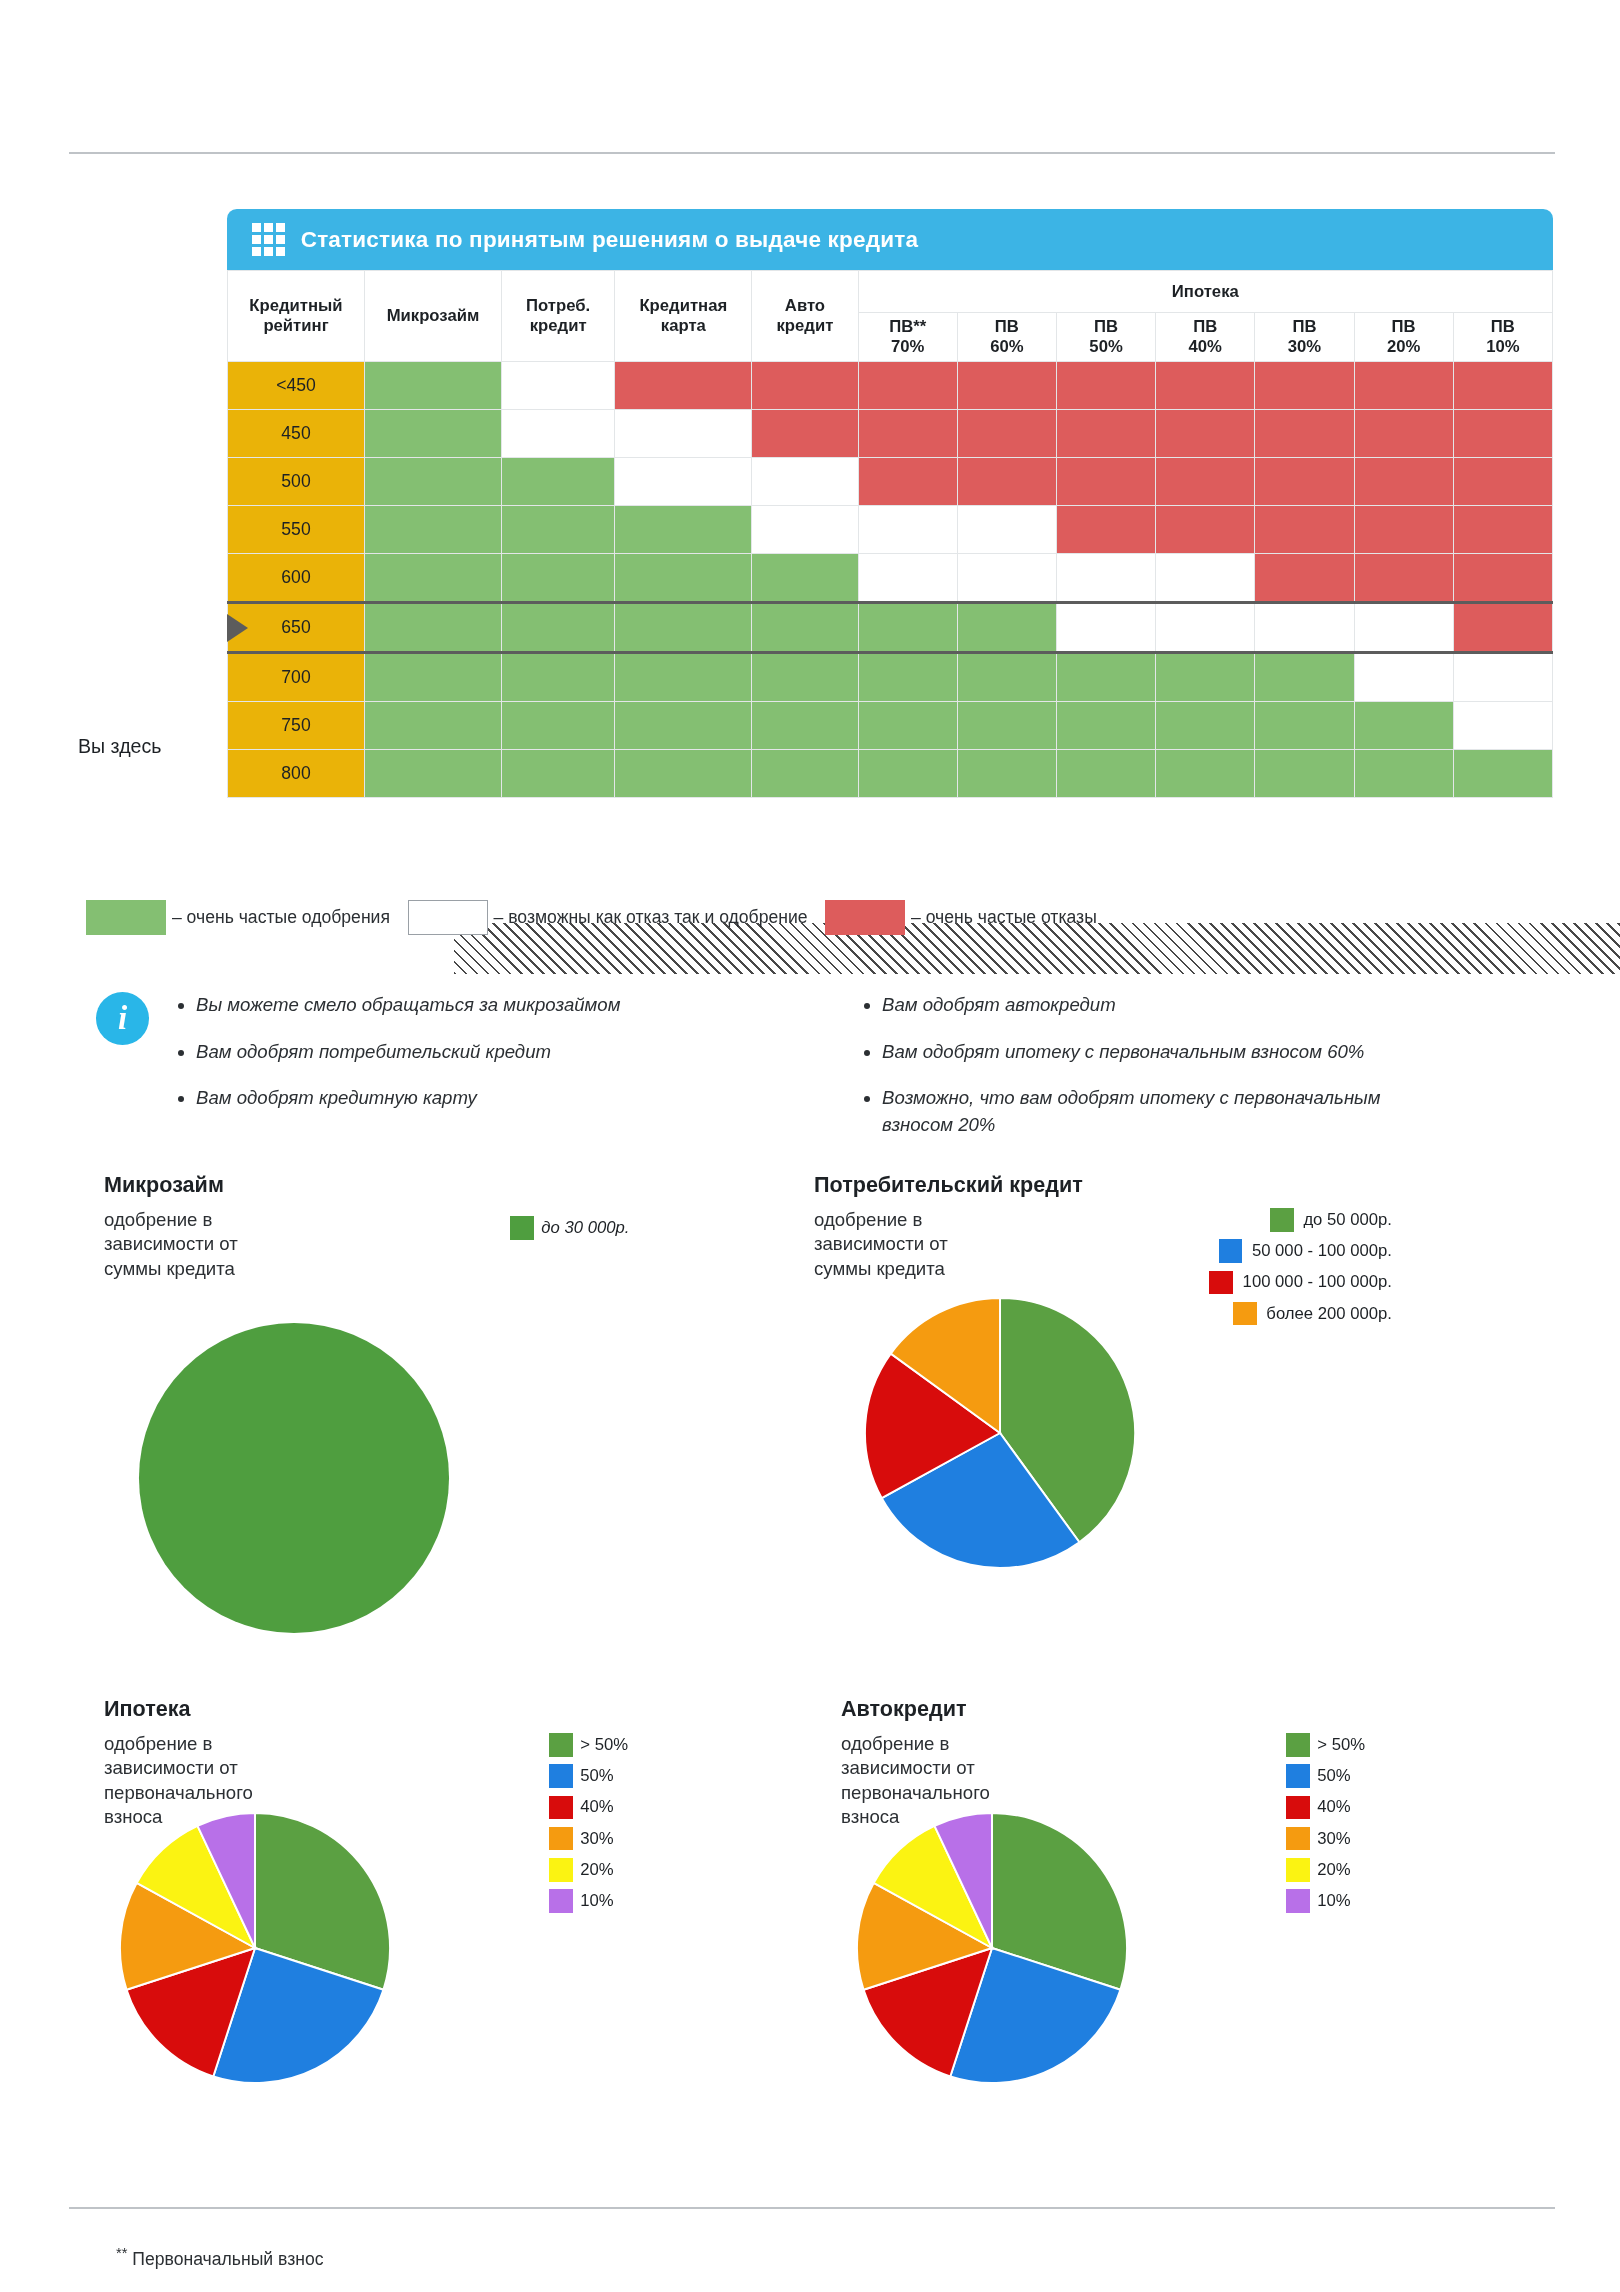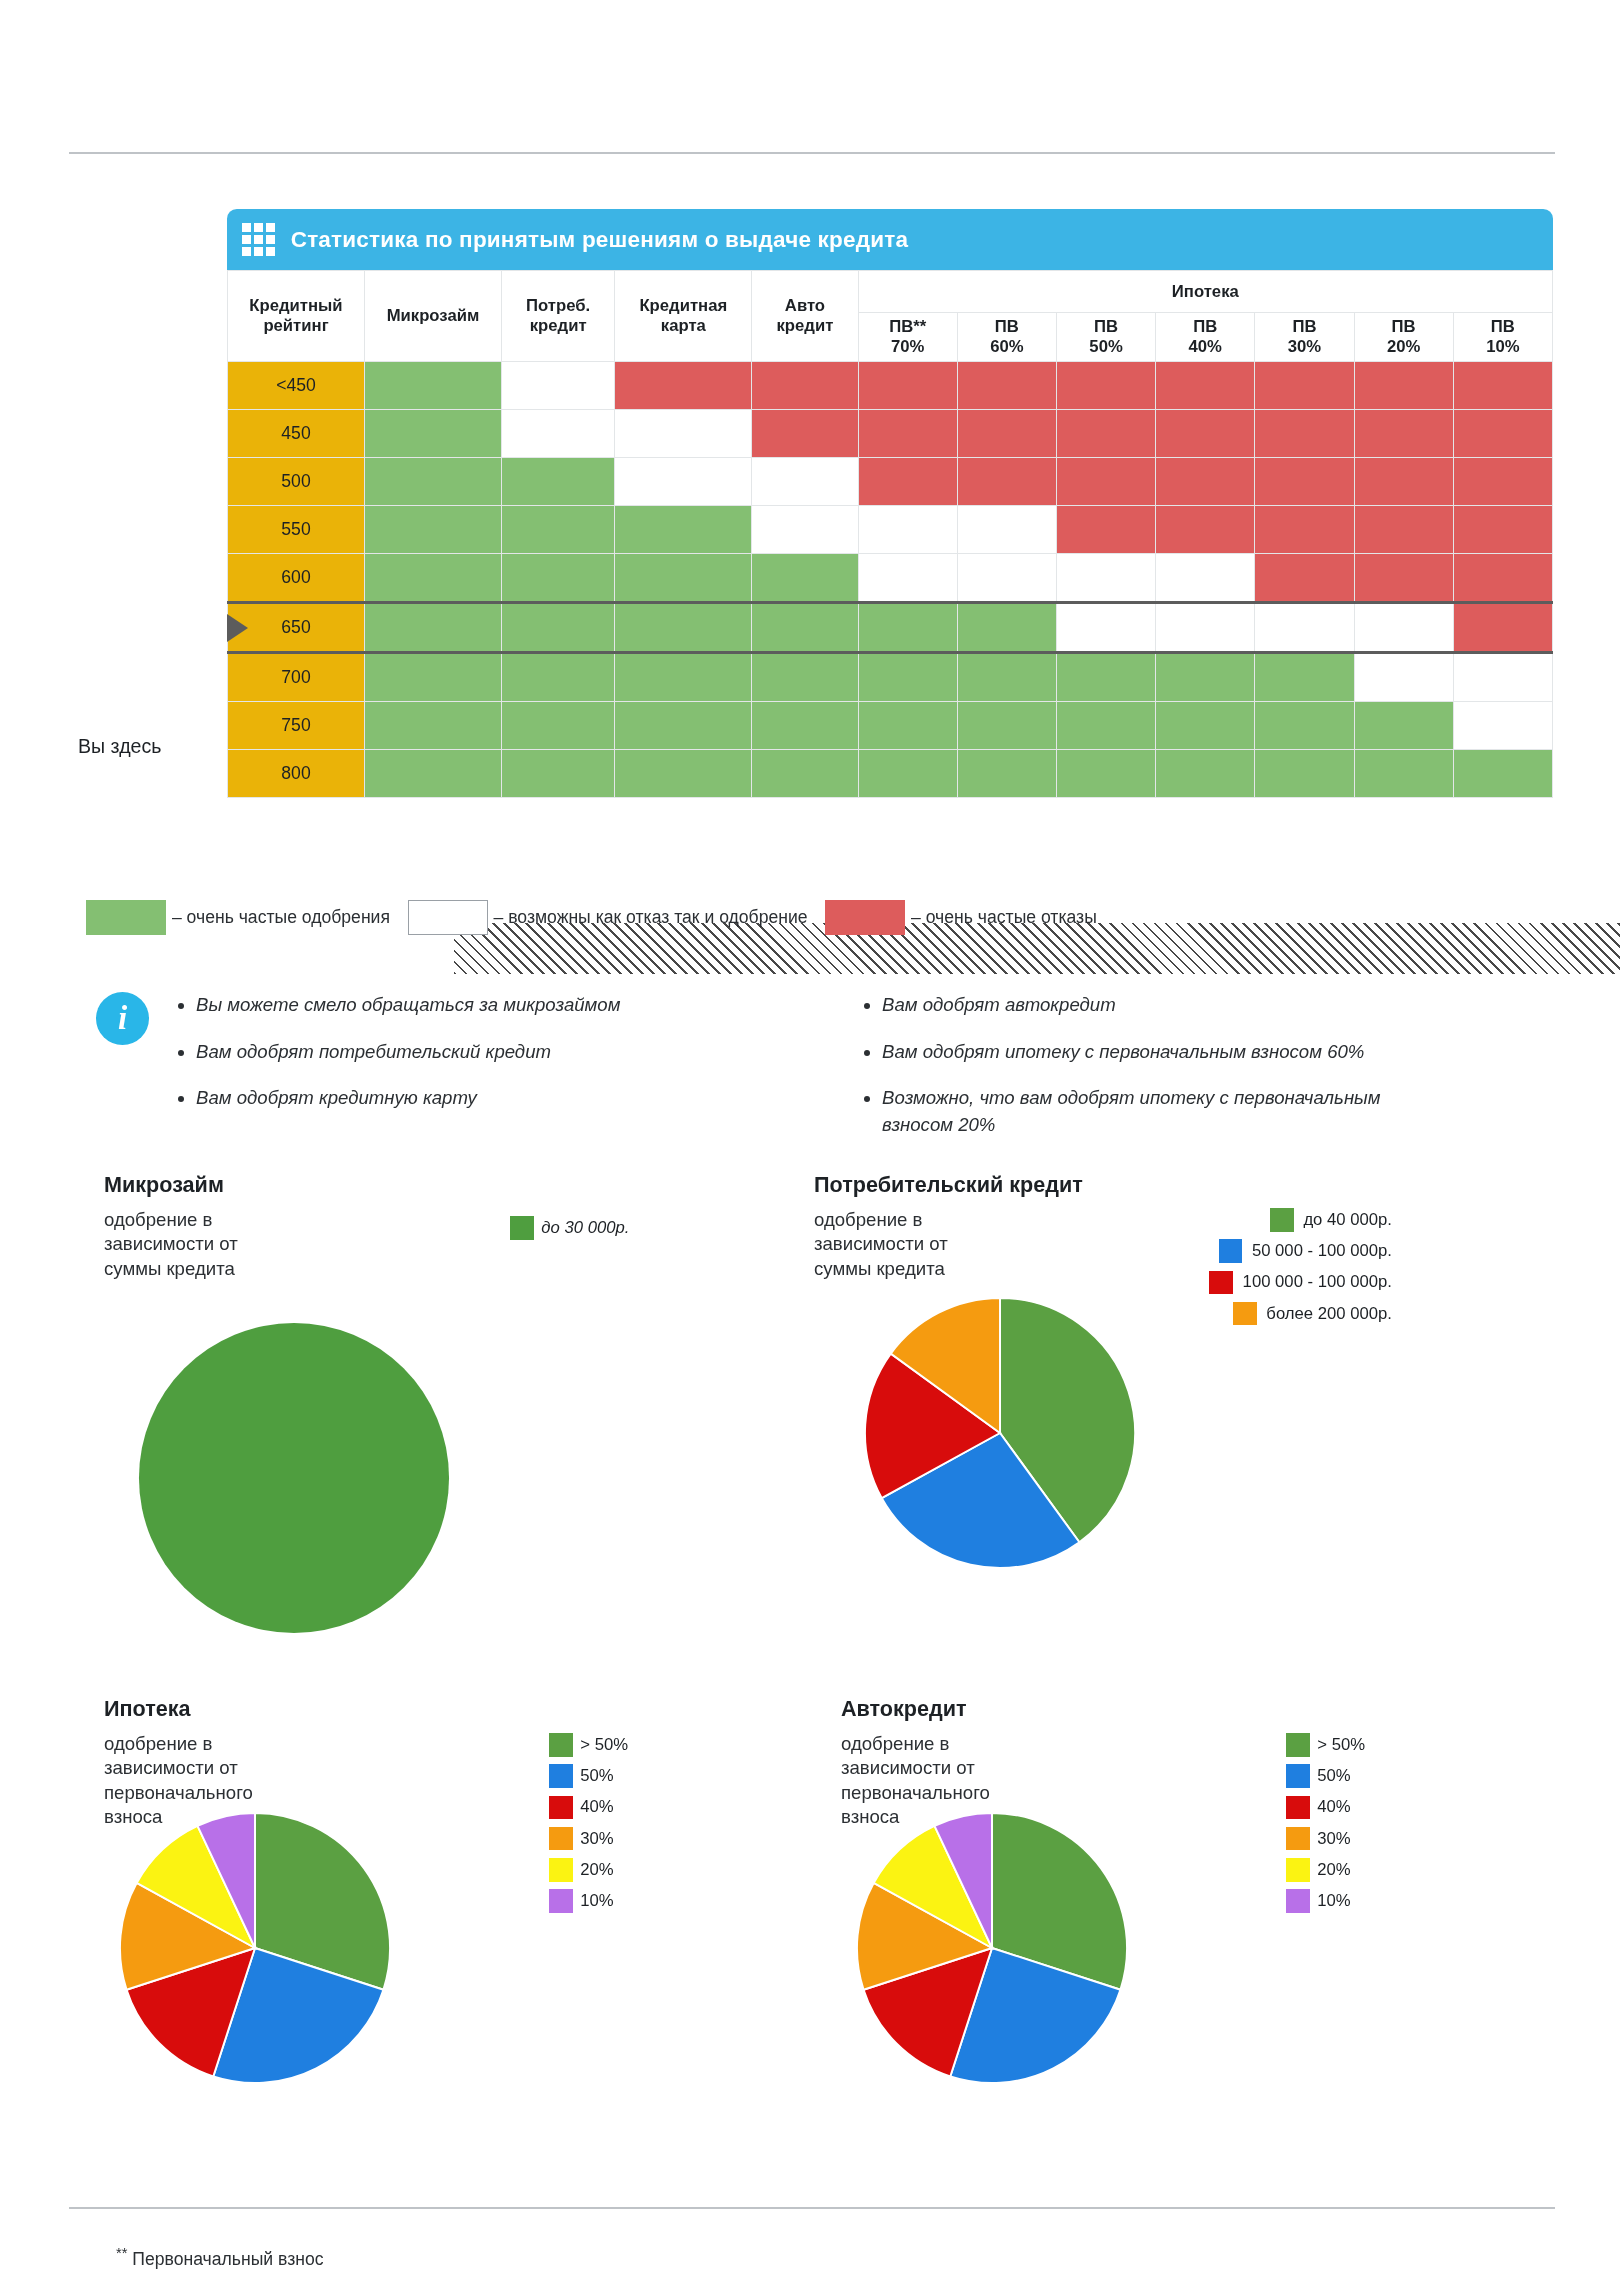--- a/index.html
+++ b/index.html
@@ -10,21 +10,21 @@
   }
   .page{position:absolute;inset:0;}
 
   .rule-top{position:absolute;left:69px;top:152px;width:1486px;height:2px;background:#bfc3c7;}
   .rule-bottom{position:absolute;left:69px;top:2207px;width:1486px;height:2px;background:#bfc3c7;}
 
   
   .table-wrap{position:absolute;left:227px;top:209px;width:1326px;}
   .tbl-header{
     background:#3cb4e5;border-radius:9.8px 9.8px 0 0;height:61px;
-    display:flex;align-items:center;padding-left:15px;box-sizing:border-box;
+    display:flex;align-items:center;padding-left:25px;box-sizing:border-box;
   }
   .grid-icon{width:33px;height:33px;display:grid;grid-template-columns:repeat(3,1fr);
     grid-template-rows:repeat(3,1fr);gap:2.9px;margin-right:15.7px;flex:none;}
   .grid-icon i{background:#ffffff;display:block;}
   .tbl-title{color:#ffffff;font-size:22.5px;font-weight:bold;letter-spacing:0.2px;}
 
   table.matrix{border-collapse:collapse;width:1326px;table-layout:fixed;font-size:16.7px;}
   table.matrix th,table.matrix td{border:1px solid #e3e6e8;padding:0;text-align:center;vertical-align:middle;}
   table.matrix thead th{font-weight:bold;color:#1d2125;background:#ffffff;line-height:1.18;}
   .th-rating{width:116px;}
@@ -371,21 +371,21 @@
     <g id="pie-svg-consumer">
         <path d="M 140 140 L 140 2 A 138 138 0 0 1 221.11436481636127 251.64434522374273 Z" fill="#5ba042" stroke="#ffffff" stroke-width="2"></path>
         <path d="M 140 140 L 221.11436481636127 251.64434522374273 A 138 138 0 0 1 19.069678153946825 206.48200702603668 Z" fill="#1f7fe0" stroke="#ffffff" stroke-width="2"></path>
         <path d="M 140 140 L 19.069678153946825 206.48200702603668 A 138 138 0 0 1 28.35565477625724 58.885635183638726 Z" fill="#d80c0c" stroke="#ffffff" stroke-width="2"></path>
         <path d="M 140 140 L 28.35565477625724 58.885635183638726 A 138 138 0 0 1 139.99999999999997 2 Z" fill="#f59b10" stroke="#ffffff" stroke-width="2"></path>
       </g>
   </svg>
   <div class="pie-legend pl-right" id="leg-consumer" style="left:1127px;top:1208px;width:265px;">
       <div class="pl-row">
         <span class="pl-sw" style="background: rgb(91, 160, 66);"></span>
-        <span class="pl-txt">до 40 000р.</span>
+        <span class="pl-txt">до 50 000р.</span>
       </div>
       <div class="pl-row">
         <span class="pl-sw" style="background: rgb(31, 127, 224);"></span>
         <span class="pl-txt">50 000 - 100 000р.</span>
       </div>
       <div class="pl-row">
         <span class="pl-sw" style="background: rgb(216, 12, 12);"></span>
         <span class="pl-txt">100 000 - 100 000р.</span>
       </div>
       <div class="pl-row">

